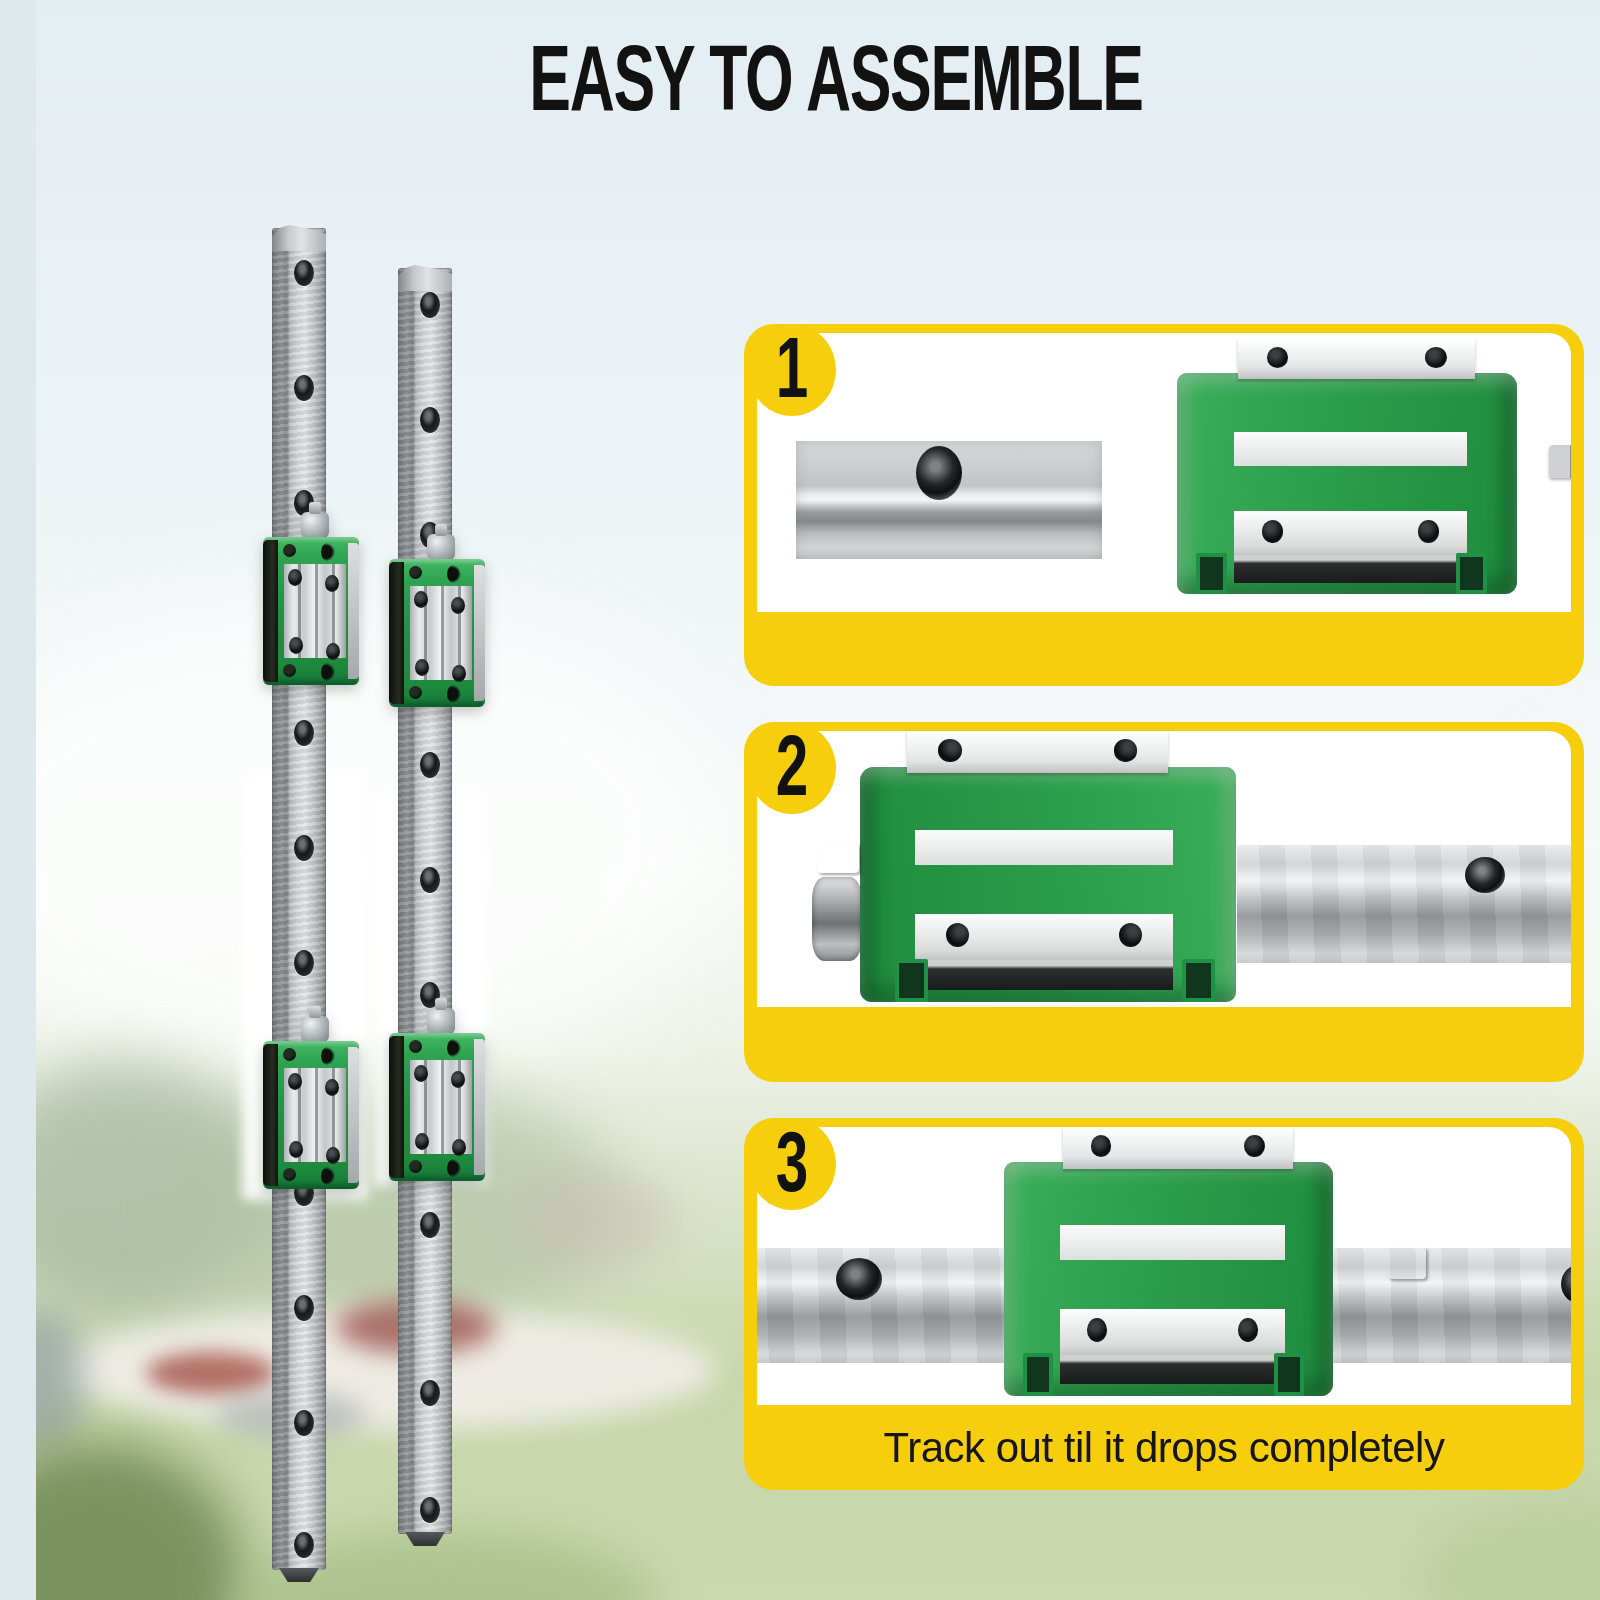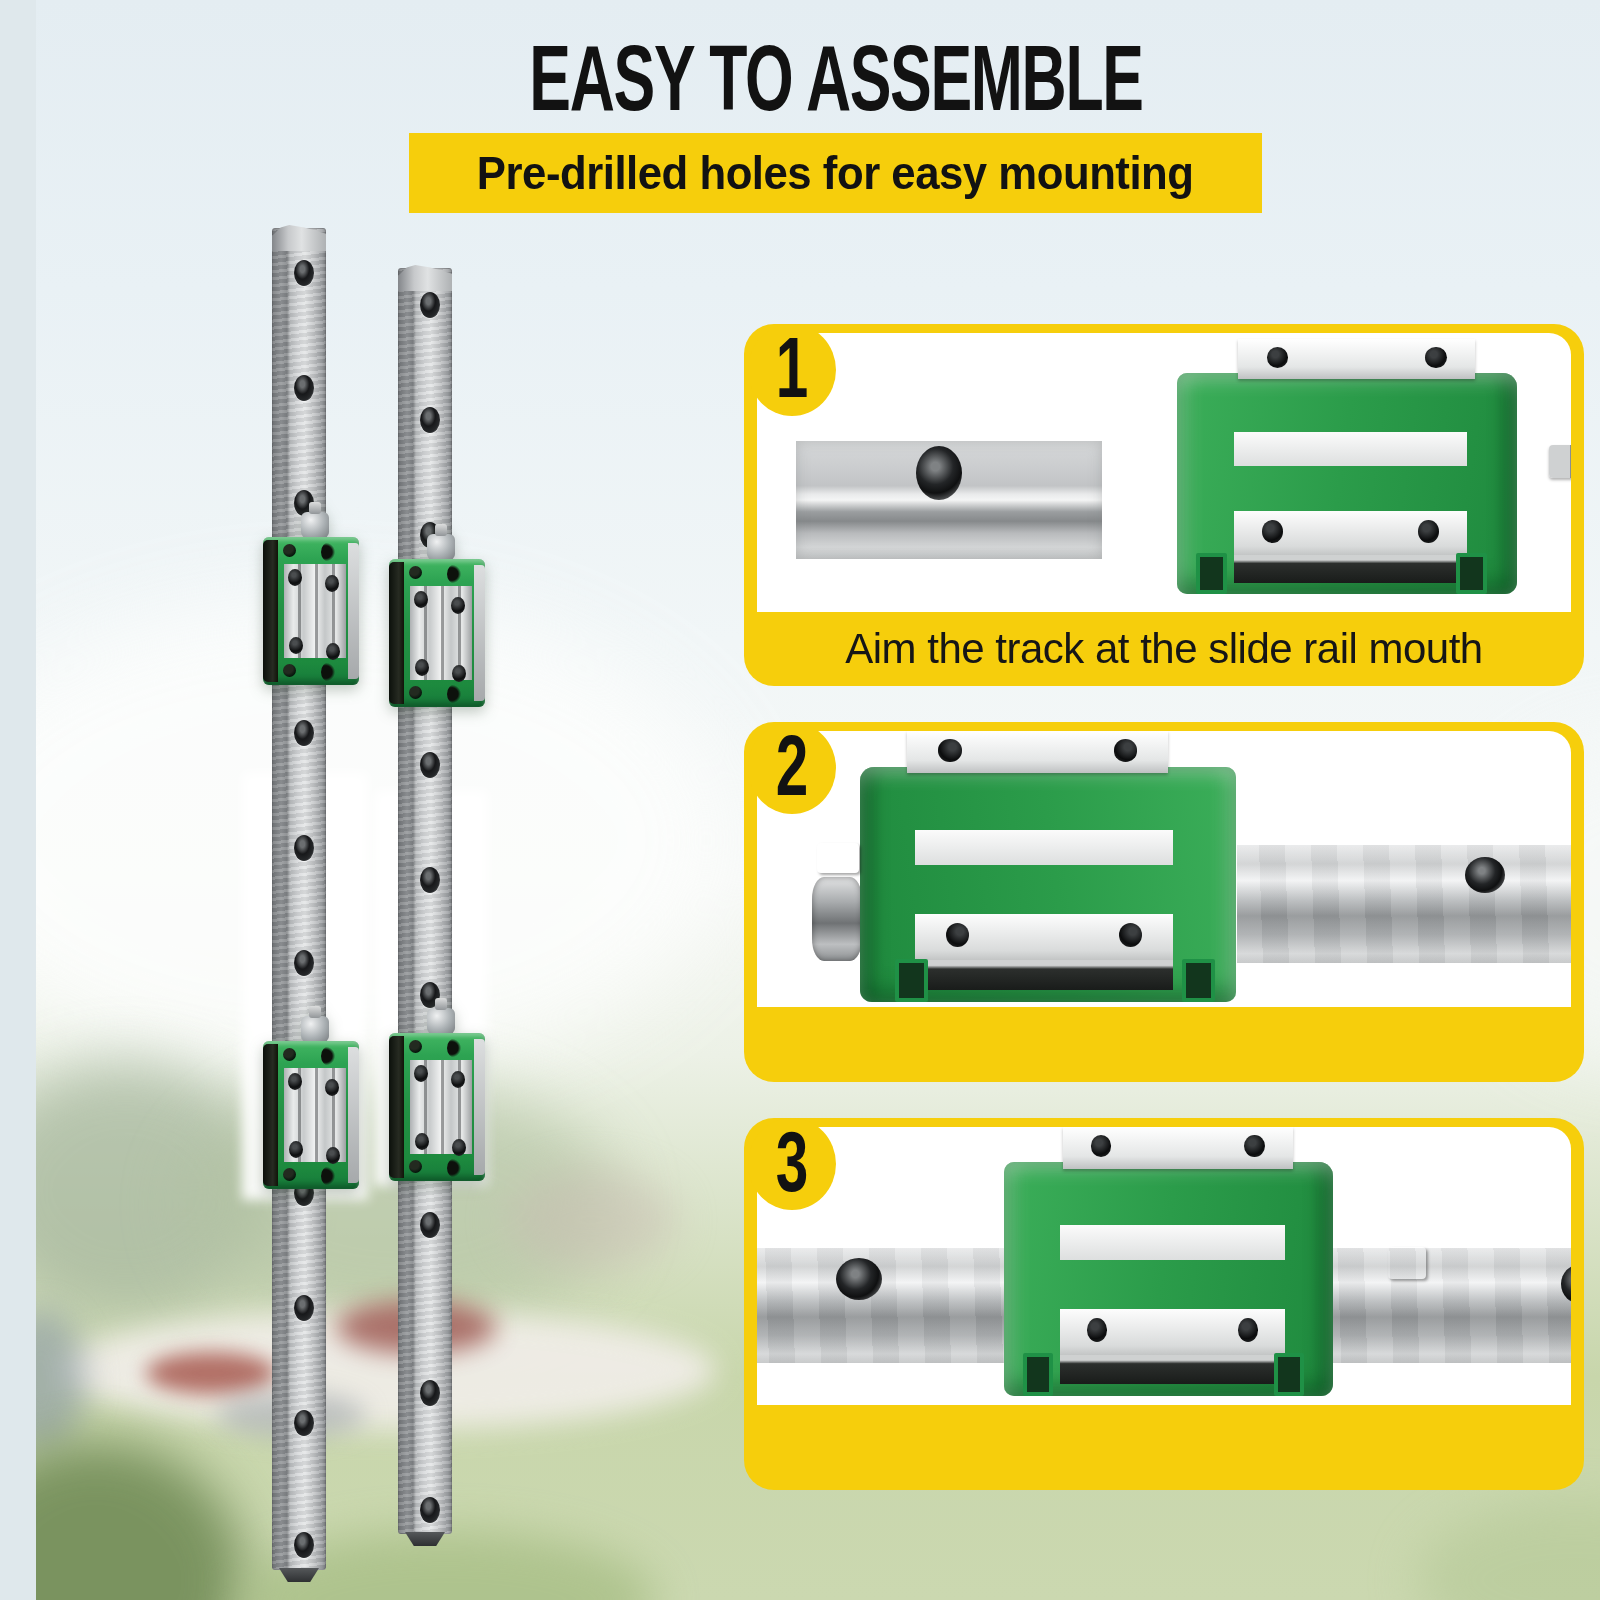--- a/index.html
+++ b/index.html
@@ -143,23 +143,20 @@
     <div class="blob" style="left:-40px;top:1310px;width:90px;height:140px;background:#8a98a5;opacity:.6;filter:blur(16px);"></div>
     <div class="blob" style="left:-90px;top:1440px;width:300px;height:280px;background:#6d8852;opacity:.85;filter:blur(26px);"></div>
     <div class="blob" style="left:200px;top:1530px;width:420px;height:140px;background:#a3bb80;opacity:.7;filter:blur(22px);"></div>
     <div class="blob" style="left:1380px;top:1500px;width:320px;height:160px;background:#b4c896;opacity:.6;filter:blur(24px);"></div>
     <div class="blob" style="left:470px;top:1170px;width:170px;height:100px;background:#c9beb3;opacity:.5;filter:blur(20px);"></div>
     <div class="wstrip" style="left:206px;top:772px;width:126px;height:428px;"></div>
     <div class="wstrip" style="left:338px;top:790px;width:114px;height:396px;"></div>
   </div>
 
   <div class="title">EASY TO ASSEMBLE</div>
-  <div class="banner">
-    <span>Pre-drilled holes for easy mounting</span>
-  </div>
 
   <div class="rail" style="left:236px;top:228px;height:1342px;">
     <i class="rhole" style="top:32px"></i>
     <i class="rhole" style="top:147px"></i>
     <i class="rhole" style="top:262px"></i>
     <i class="rhole" style="top:492px"></i>
     <i class="rhole" style="top:607px"></i>
     <i class="rhole" style="top:722px"></i>
     <i class="rhole" style="top:952px"></i>
     <i class="rhole" style="top:1067px"></i>
@@ -265,23 +262,20 @@
               <i class="bh r"></i>
             </div>
           <div class="bd base"></div>
         </div>
         <i class="ft fl"></i>
           <i class="ft fr"></i>
       </div>
     </div>
     <div class="badge">
       <span>1</span>
-    </div>
-    <div class="caption" style="height:74px;">
-      <span>Aim the track at the slide rail mouth</span>
     </div>
   </section>
 
   <section class="panel" style="top:722px;height:360px;">
     <div class="photo" style="height:276px;">
       <div class="prail" style="left:480px;top:114px;width:334px;height:118px;">
         <i class="prhole" style="left:228px;top:12px;width:40px;height:36px;"></i>
       </div>
       <div class="railtip" style="left:55px;top:146px;width:50px;height:84px;"></div>
       <div class="brasspin" style="left:60px;top:112px;width:42px;height:30px;"></div>
@@ -335,15 +329,18 @@
             </div>
           <div class="bd base"></div>
         </div>
         <i class="ft fl"></i>
           <i class="ft fr"></i>
       </div>
     </div>
     <div class="badge">
       <span>3</span>
     </div>
+    <div class="caption" style="height:85px;">
+      <span>Track out til it drops completely</span>
+    </div>
   </section>
 
 </div>
 
 </body></html>

